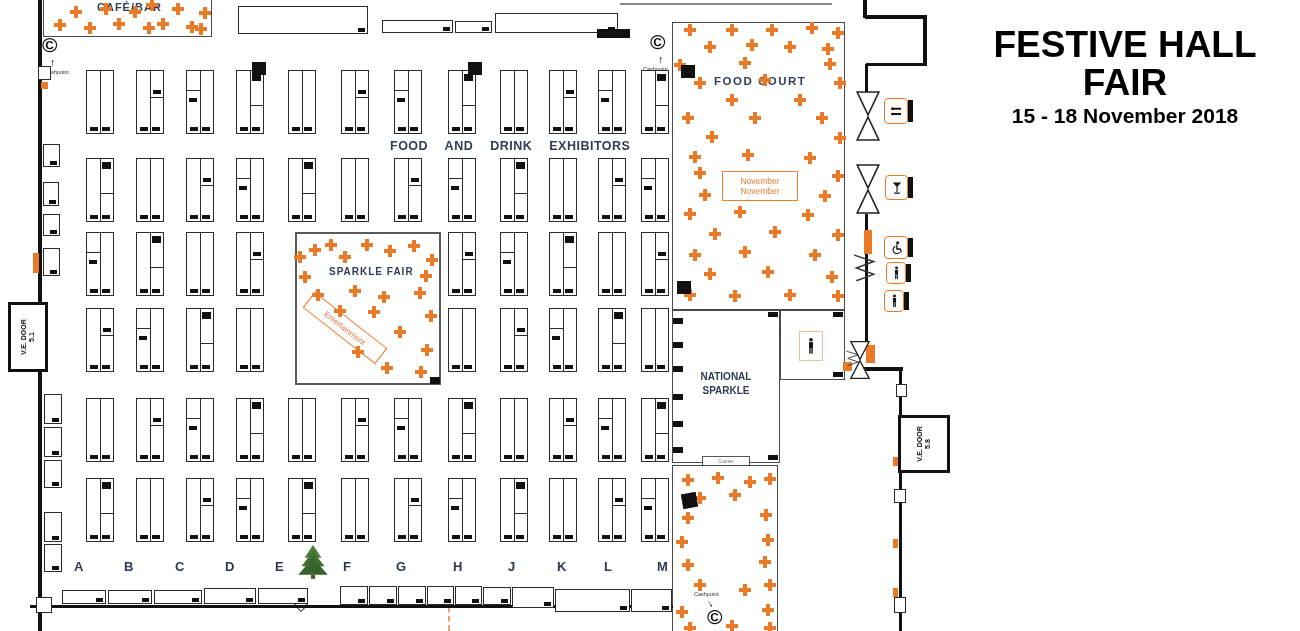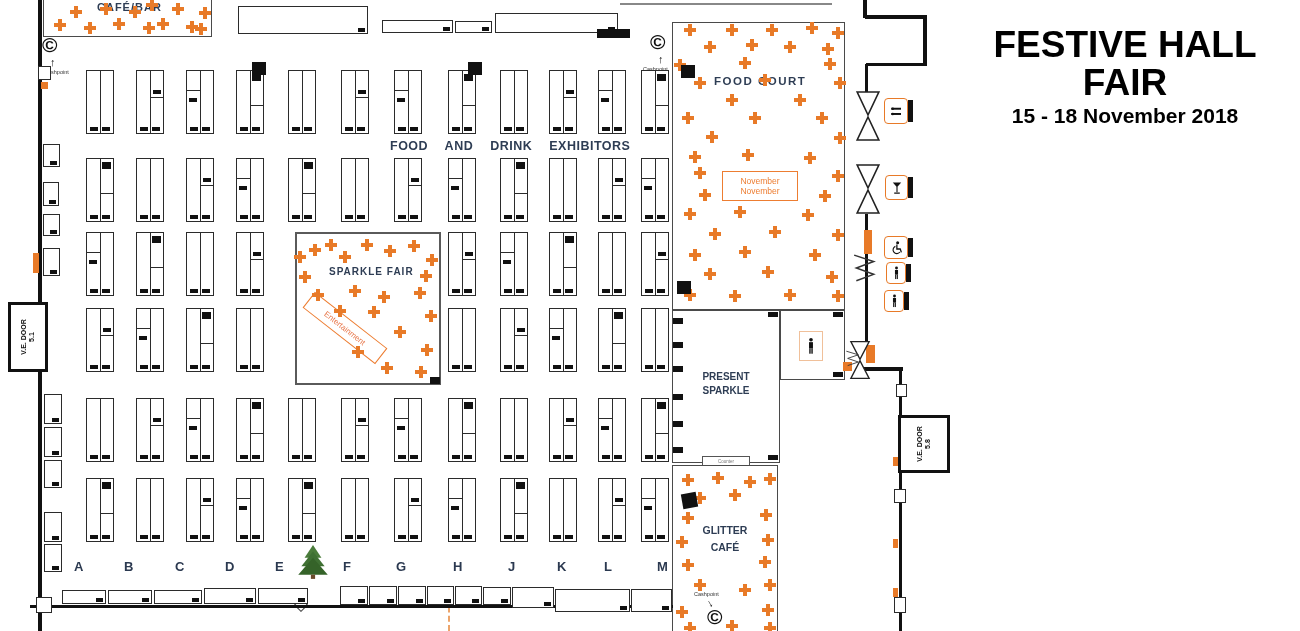--- a/index.html
+++ b/index.html
@@ -64,40 +64,36 @@
   </div>
 
   <div class="arealabel navy" style="left:390px;top:139px;font-size:12.5px;letter-spacing:0.5px;word-spacing:13px;">FOOD AND DRINK EXHIBITORS</div>
 
   <div class="zone" style="left:295px;top:232px;width:146px;height:153px;border-width:2px;border-color:#5a5a5a;"></div>
   <div class="arealabel navy" style="left:329px;top:266px;font-size:10px;letter-spacing:1px;">SPARKLE FAIR</div>
   <div class="orangebox" style="left:299px;top:318px;width:92px;height:20px;font-size:8px;line-height:19px;transform:rotate(38deg);color:#E87B50;">Entertainment</div>
 
   <div class="zone" style="left:672px;top:310px;width:108px;height:153px;"></div>
   <div class="arealabel navy" style="left:672px;top:370px;width:108px;text-align:center;font-size:10px;line-height:14px;white-space:normal;">
-    <div>PRESENT</div>
+    <div>NATIONAL</div>
     <div>SPARKLE</div>
   </div>
   <div class="abs" style="left:702px;top:456px;width:48px;height:10px;border:1px solid #555;background:#fff;font-size:4.5px;color:#777;text-align:center;line-height:9px;box-sizing:border-box;">Counter</div>
 
   <div class="zone" style="left:780px;top:310px;width:65px;height:70px;"></div>
   <div class="abs" style="left:799px;top:331px;width:22px;height:28px;border:1px solid #F0C09A;display:flex;align-items:center;justify-content:center;">
     <svg width="14" height="20" viewBox="0 0 20 26">
       <circle cx="10" cy="4" r="2.6" fill="#111"></circle>
       <rect x="7.2" y="7.5" width="5.6" height="8.5" fill="#111"></rect>
       <rect x="7.5" y="16" width="2" height="8" fill="#111"></rect>
       <rect x="10.5" y="16" width="2" height="8" fill="#111"></rect>
     </svg>
   </div>
 
   <div class="zone" style="left:672px;top:465px;width:106px;height:168px;border-bottom:none;"></div>
-  <div class="arealabel navy" style="left:672px;top:522px;width:106px;text-align:center;font-size:10.5px;line-height:17px;white-space:normal;">
-    <div>GLITTER</div>
-    <div>CAFÉ</div>
-  </div>
 
   <div class="vedoor" style="left:8px;top:302px;width:40px;height:70px;">
     <div class="rot">
       <div>V.E. DOOR</div>
       <div>5.1</div>
     </div>
   </div>
   <div class="vedoor" style="left:898px;top:415px;width:52px;height:58px;">
     <div class="rot">
       <div>V.E. DOOR</div>

